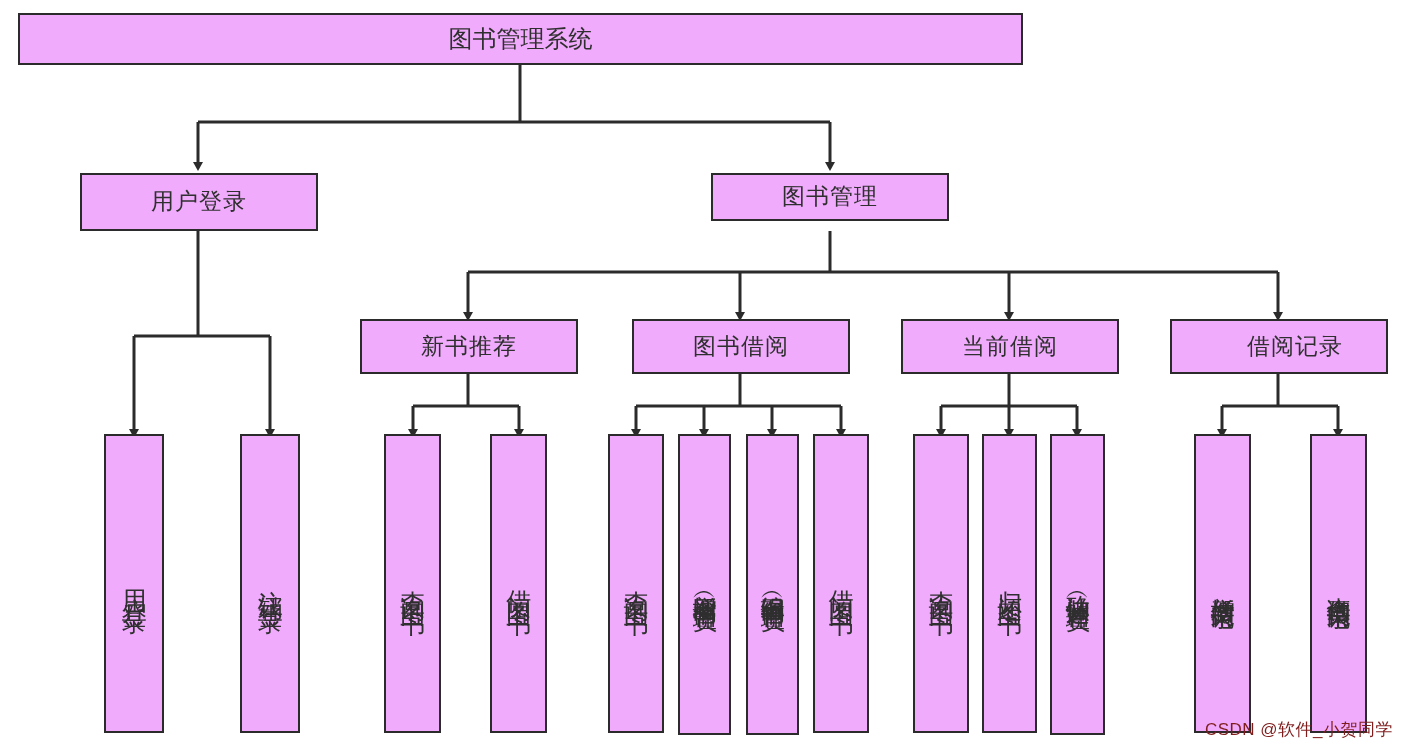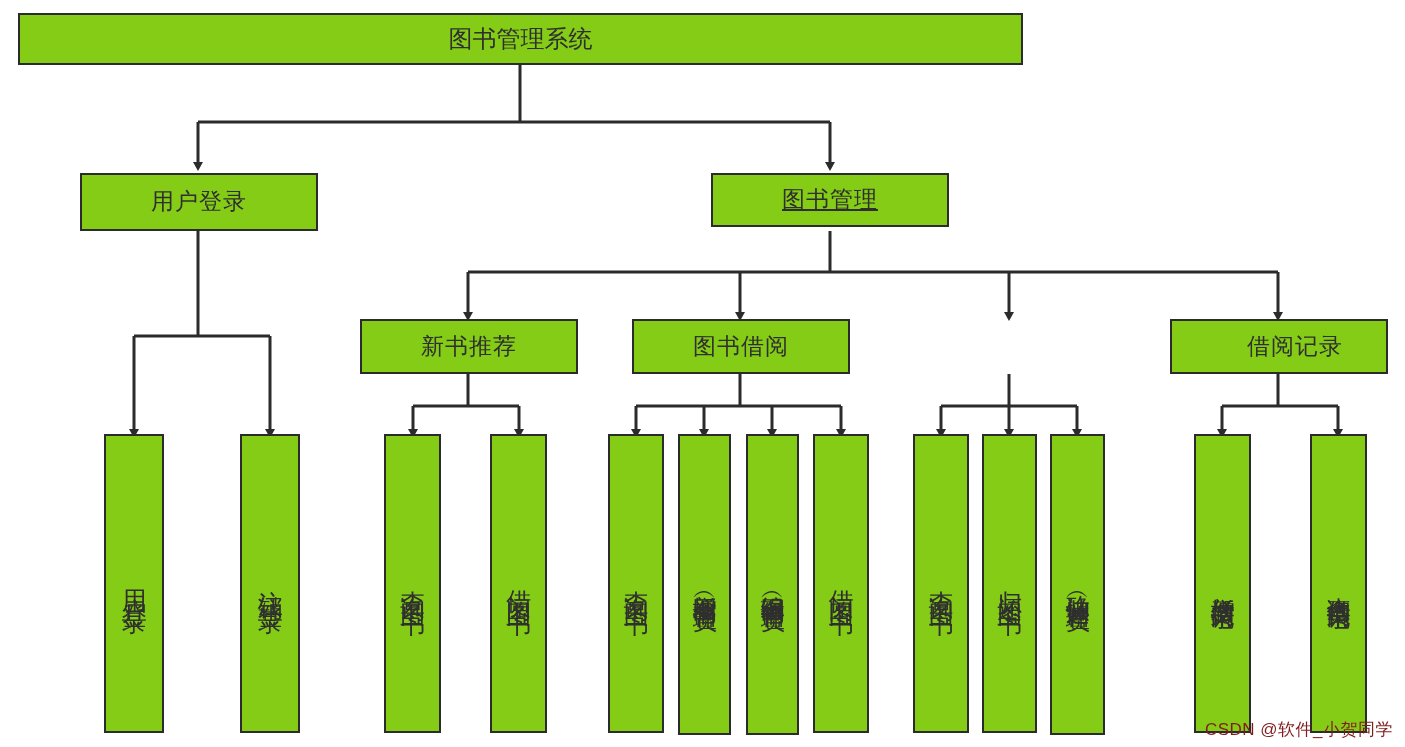--- a/index.html
+++ b/index.html
@@ -18,21 +18,21 @@
   svg#wires{
     position:absolute;
     left:0; top:0;
     width:1405px; height:747px;
     pointer-events:none;
   }
   .node{
     position:absolute;
     box-sizing:border-box;
     border:2px solid #2b2b2b;
-    background:#84cc16;
+    background:#f0abfc;
     display:flex;
     align-items:center;
     justify-content:center;
     color:#2f2f2f;
     line-height:1.02;
   }
   .node.horiz{
     font-size:23px;
     letter-spacing:1px;
   }
@@ -117,26 +117,27 @@
       <path d="M1222,406 L1338,406"></path>
       <path d="M1222,406 L1222,430" marker-end="url(#arw)"></path>
       <path d="M1338,406 L1338,430" marker-end="url(#arw)"></path>
     </g>
   </svg>
 
   <div class="node root" style="left:18px; top:13px; width:1005px; height:52px;">图书管理系统</div>
 
   <div class="node horiz" style="left:80px; top:173px; width:238px; height:58px;">用户登录</div>
 
-  <div class="node horiz" style="left:711px; top:173px; width:238px; height:54px;text-decoration:underline;">图书管理</div>
+  <div class="node horiz" style="left:711px; top:173px; width:238px; height:48px;">图书管理</div>
 
   <div class="node horiz" style="left:632px; top:319px; width:218px; height:55px;">图书借阅</div>
 
   <div class="node horiz" style="left:360px; top:319px; width:218px; height:55px;">新书推荐</div>
 
+  <div class="node horiz" style="left:901px; top:319px; width:218px; height:55px;">当前借阅</div>
 
   <div class="node horiz" style="left:1170px; top:319px; width:218px; height:55px;padding-left:32px;">借阅记录</div>
 
   <div class="node vert" style="left:104px; top:434px; width:60px; height:299px;">用户登录</div>
 
   <div class="node vert" style="left:240px; top:434px; width:60px; height:299px;">注销登录</div>
 
   <div class="node vert" style="left:384px; top:434px; width:57px; height:299px;">查询图书</div>
 
   <div class="node vert" style="left:490px; top:434px; width:57px; height:299px;">借阅图书</div>

